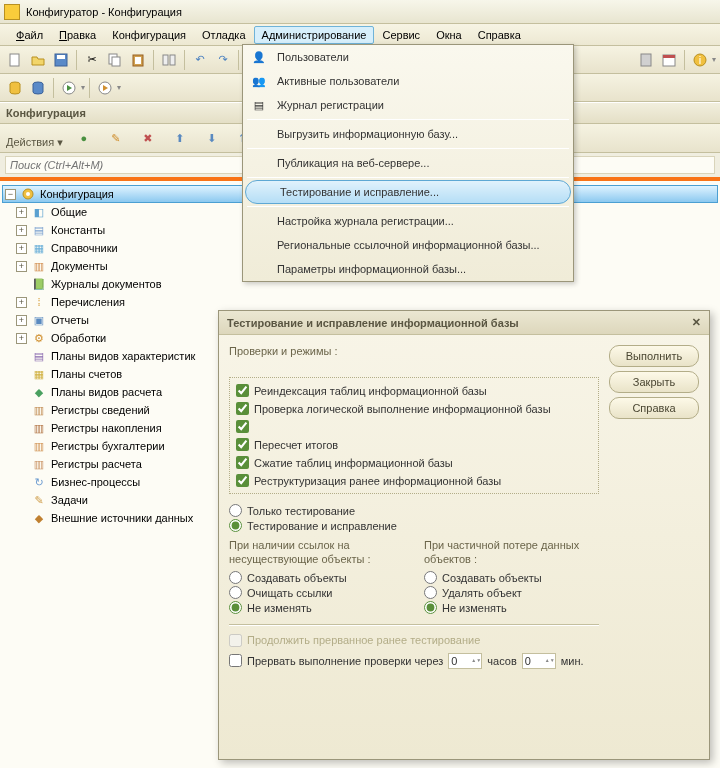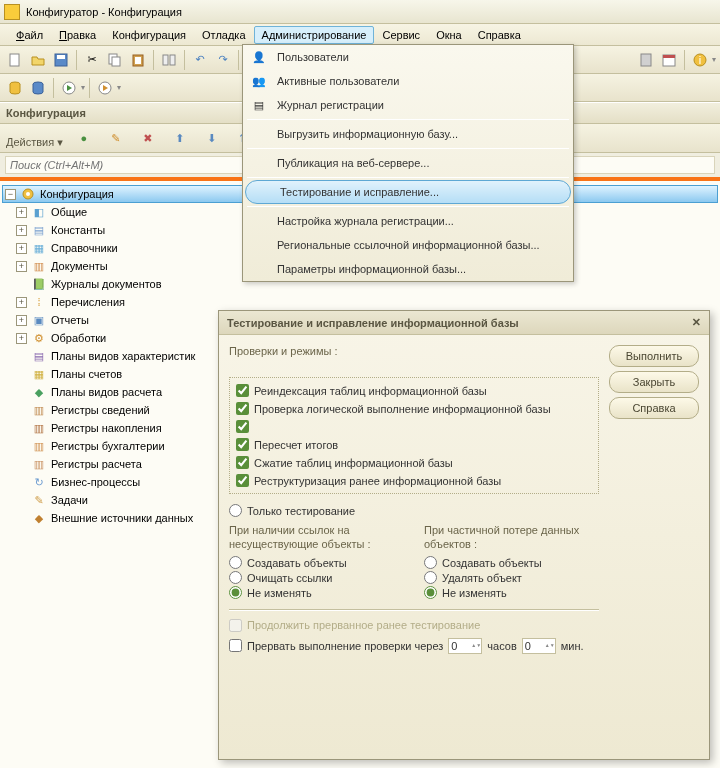--- a/index.html
+++ b/index.html
@@ -357,20 +357,24 @@
           </label>
           <label class="chk">
             <input type="checkbox" checked="" style="">
             <span>Реструктуризация ранее информационной базы</span>
           </label>
         </div>
       <div class="radio">
           <input type="radio" name="m" style="">
           <span>Только тестирование</span>
         </div>
+      <div class="radio">
+          <input type="radio" name="m" checked="" style="">
+          <span>Тестирование и исправление</span>
+        </div>
       <div class="cols">
         <div class="col">
           <div class="sub">При наличии ссылок на несуществующие объекты :</div>
           <div class="radio">
               <input type="radio" name="c1" style="">
               <span>Создавать объекты</span>
             </div>
           <div class="radio">
               <input type="radio" name="c1" style="">
               <span>Очищать ссылки</span>

